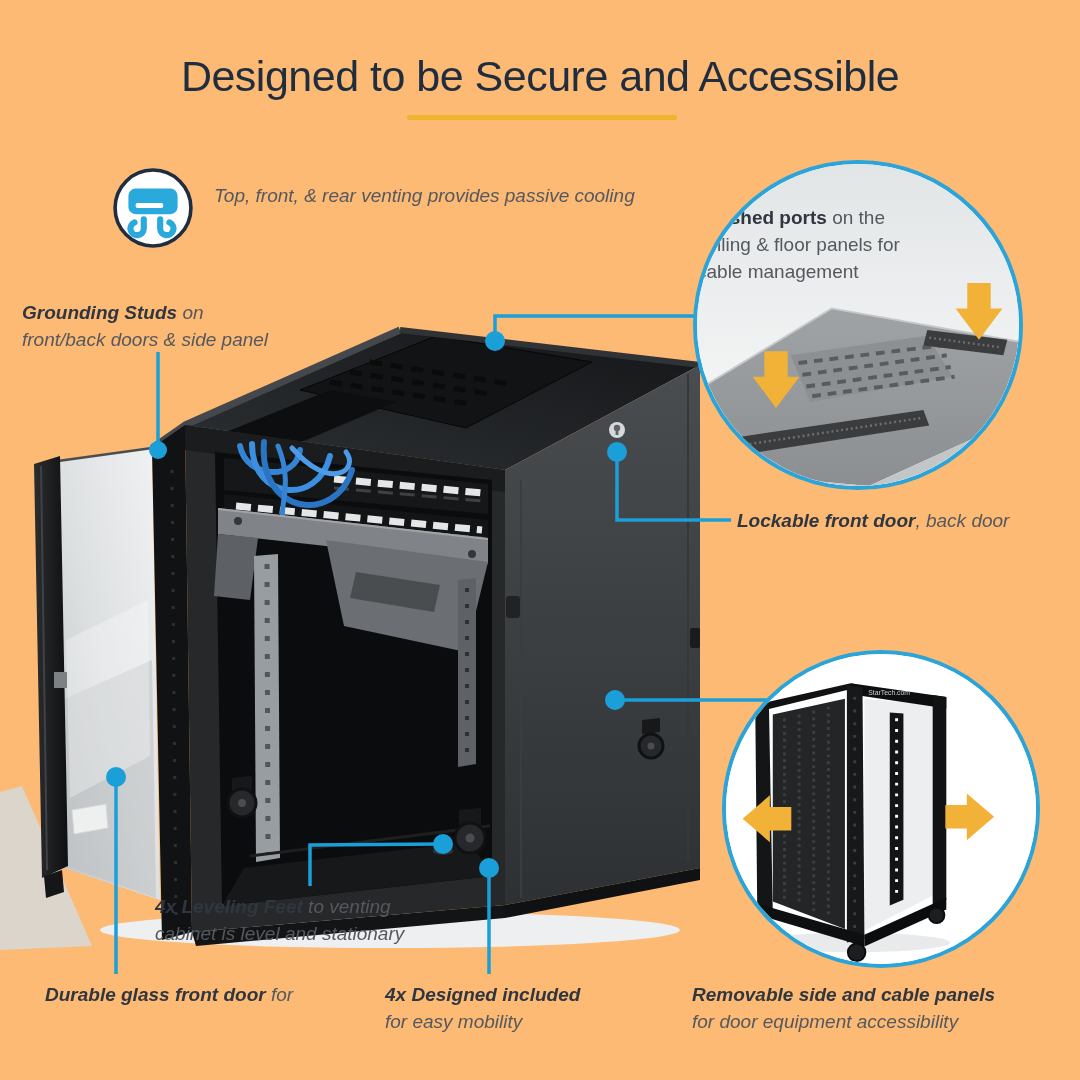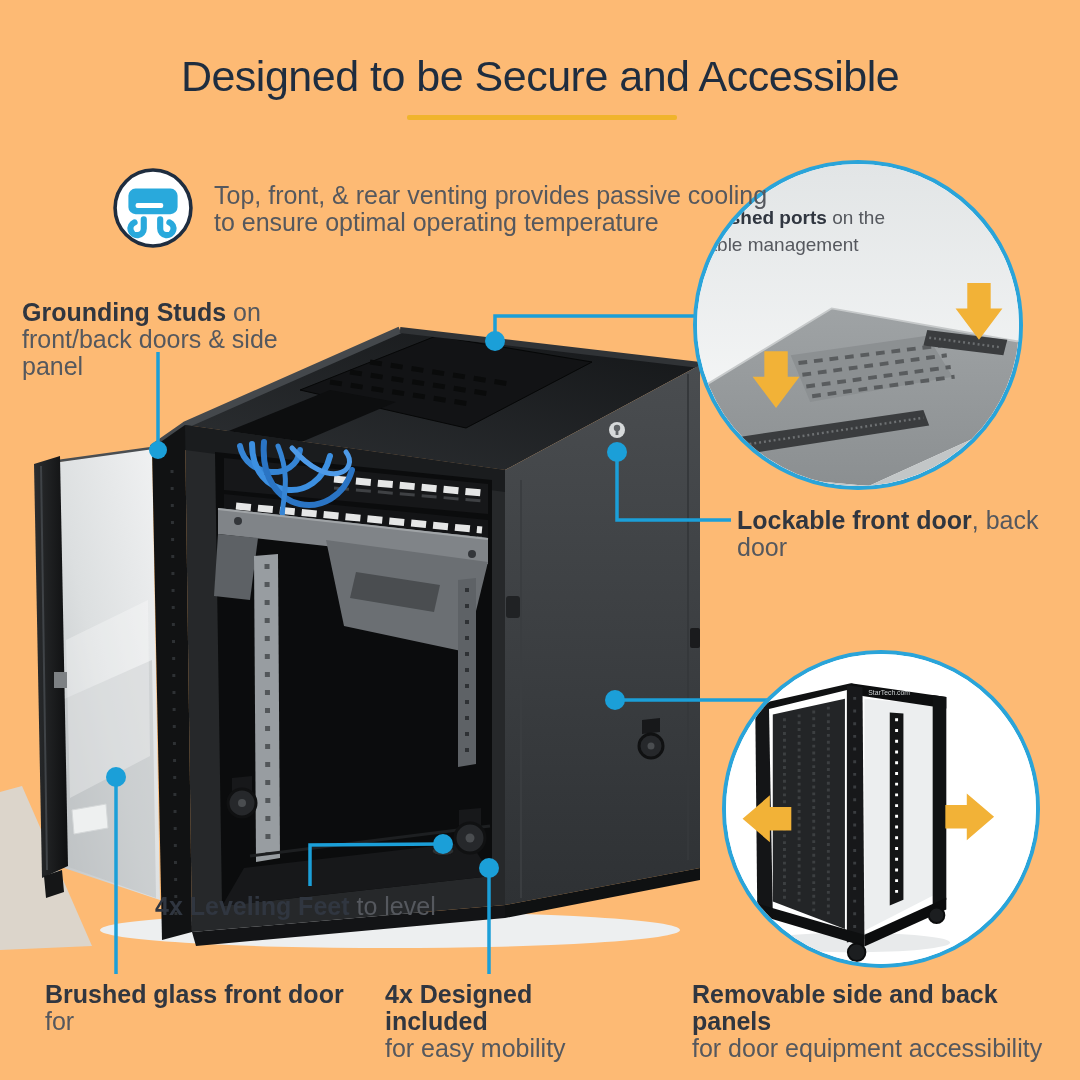--- a/index.html
+++ b/index.html
@@ -1,19 +1,19 @@
 <!DOCTYPE html>
 <html><head>
 <meta charset="utf-8">
 <style>
   html,body{margin:0;padding:0;background:#ffffff;}
   .canvas{position:relative;width:1080px;height:1080px;background:#fdba74;overflow:hidden;
           font-family:"Liberation Sans",sans-serif;color:#55585e;}
   .scene{position:absolute;left:0;top:0;z-index:1;}
-  .txt{position:absolute;z-index:3;font-size:25px;line-height:27px;color:#55585e;}
+  .txt{position:absolute;z-index:3;font-size:19px;line-height:27px;color:#55585e;font-style:italic;}
   .txt b{color:#303640;font-weight:bold;}
   .page-title{position:absolute;z-index:3;left:0;top:52px;width:1080px;margin:0;text-align:center;
           font-size:43px;font-weight:300;letter-spacing:-0.5px;color:#1f2d3f;}
   .title-underline{position:absolute;z-index:3;left:407px;top:115px;width:270px;height:5px;
           background:#f0b42c;border-radius:2px;}
   .callout-circle{position:absolute;z-index:2;border:4px solid #2aa4d9;border-radius:50%;
           box-sizing:border-box;background:#ffffff;overflow:hidden;}
   .circle-top{left:693px;top:160px;width:330px;height:330px;}
   .circle-bottom{left:722px;top:650px;width:318px;height:318px;}
   .circle-caption{position:absolute;z-index:4;left:0;top:40px;width:100%;text-align:left;
@@ -167,21 +167,20 @@
     <svg width="82" height="82" viewBox="0 0 80 80">
       <circle cx="40" cy="40" r="37" fill="#ffffff" stroke="#1f2d3f" stroke-width="3.5"></circle>
       <rect x="16" y="21" width="48" height="25" rx="7" fill="#29a9dc"></rect>
       <rect x="23" y="35" width="27" height="5" rx="2" fill="#ffffff"></rect>
       <path d="M31,51 v9 a6.5,6.5 0 1 1 -9,-6" stroke="#29a9dc" stroke-width="6" fill="none" stroke-linecap="round"></path>
       <path d="M47,51 v9 a6.5,6.5 0 1 0 9,-6" stroke="#29a9dc" stroke-width="6" fill="none" stroke-linecap="round"></path>
     </svg>
   </div>
   <div class="txt" style="left:214px;top:182px;">
     <div>Top, front, &amp; rear venting provides passive cooling</div>
-    <div>to ensure optimal operating temperature</div>
   </div>
 
   <div class="txt center" style="left:22px;top:299px;width:310px;">
     <div><b>Grounding Studs</b><span> on</span></div>
     <div>front/back doors &amp; side panel</div>
   </div>
 
   <div class="callout-circle circle-top">
     <svg width="322" height="322" viewBox="0 0 330 330">
       <defs>
@@ -202,20 +201,21 @@
       <polygon points="236,170 318,180 314,196 232,186" fill="#3a3c3e"></polygon>
       <path d="M238,178 L312,188" stroke="#6b6e70" stroke-width="2.5" stroke-dasharray="2,3" fill="none"></path>
       <polygon points="28,282 232,252 238,268 32,300" fill="#3a3c3e"></polygon>
       <path d="M34,290 L232,260" stroke="#6e7173" stroke-width="2.5" stroke-dasharray="2,3" fill="none"></path>
       <polygon points="0,314 176,330 330,260 330,330 0,330" fill="#c2c6c7"></polygon>
       <polygon points="277,122 301,122 301,148 313,148 289,180 265,148 277,148" fill="#f2b237"></polygon>
       <polygon points="69,192 93,192 93,218 105,218 81,250 57,218 69,218" fill="#f2b237"></polygon>
     </svg>
     <div class="circle-caption">
       <div><b>Brushed ports</b><span> on the</span></div>
+      <div>ceiling &amp; floor panels for</div>
       <div>cable management</div>
     </div>
   </div>
 
   <div class="txt" style="left:737px;top:507px;">
     <div><b>Lockable front door</b><span>, back door</span></div>
   </div>
 
   <div class="callout-circle circle-bottom">
     <svg width="310" height="310" viewBox="0 0 318 318">
@@ -239,30 +239,31 @@
         <circle cx="134" cy="306" r="9" fill="#1c1e20" stroke="#0b0c0d" stroke-width="2"></circle>
         <circle cx="216" cy="268" r="8" fill="#1c1e20" stroke="#0b0c0d" stroke-width="2"></circle>
         <text x="146" y="42" font-size="7" fill="#cfd3d4" font-family="Liberation Sans, sans-serif">StarTech.com</text>
       </g>
       <polygon points="17,169 45,145 45,157 67,157 67,181 45,181 45,193" fill="#f2b237"></polygon>
       <polygon points="225,155 247,155 247,143 275,167 247,191 247,179 225,179" fill="#f2b237"></polygon>
     </svg>
   </div>
 
   <div class="txt center" style="left:155px;top:893px;width:310px;">
-    <div><b>4x Leveling Feet</b><span> to level</span></div>
+    <div><b>4x Leveling Feet</b><span> to venting</span></div>
+    <div>cabinet is level and stationary</div>
   </div>
 
   <div class="txt center" style="left:45px;top:981px;width:320px;">
-    <div><b>Brushed glass front door</b><span> for</span></div>
+    <div><b>Durable glass front door</b><span> for</span></div>
   </div>
 
   <div class="txt center" style="left:385px;top:981px;width:210px;">
     <div><b>4x Designed included</b></div>
     <div>for easy mobility</div>
   </div>
 
   <div class="txt center" style="left:692px;top:981px;width:380px;">
-    <div><b>Removable side and back panels</b></div>
+    <div><b>Removable side and cable panels</b></div>
     <div>for door equipment accessibility</div>
   </div>
 
 </div>
 
 </body></html>

